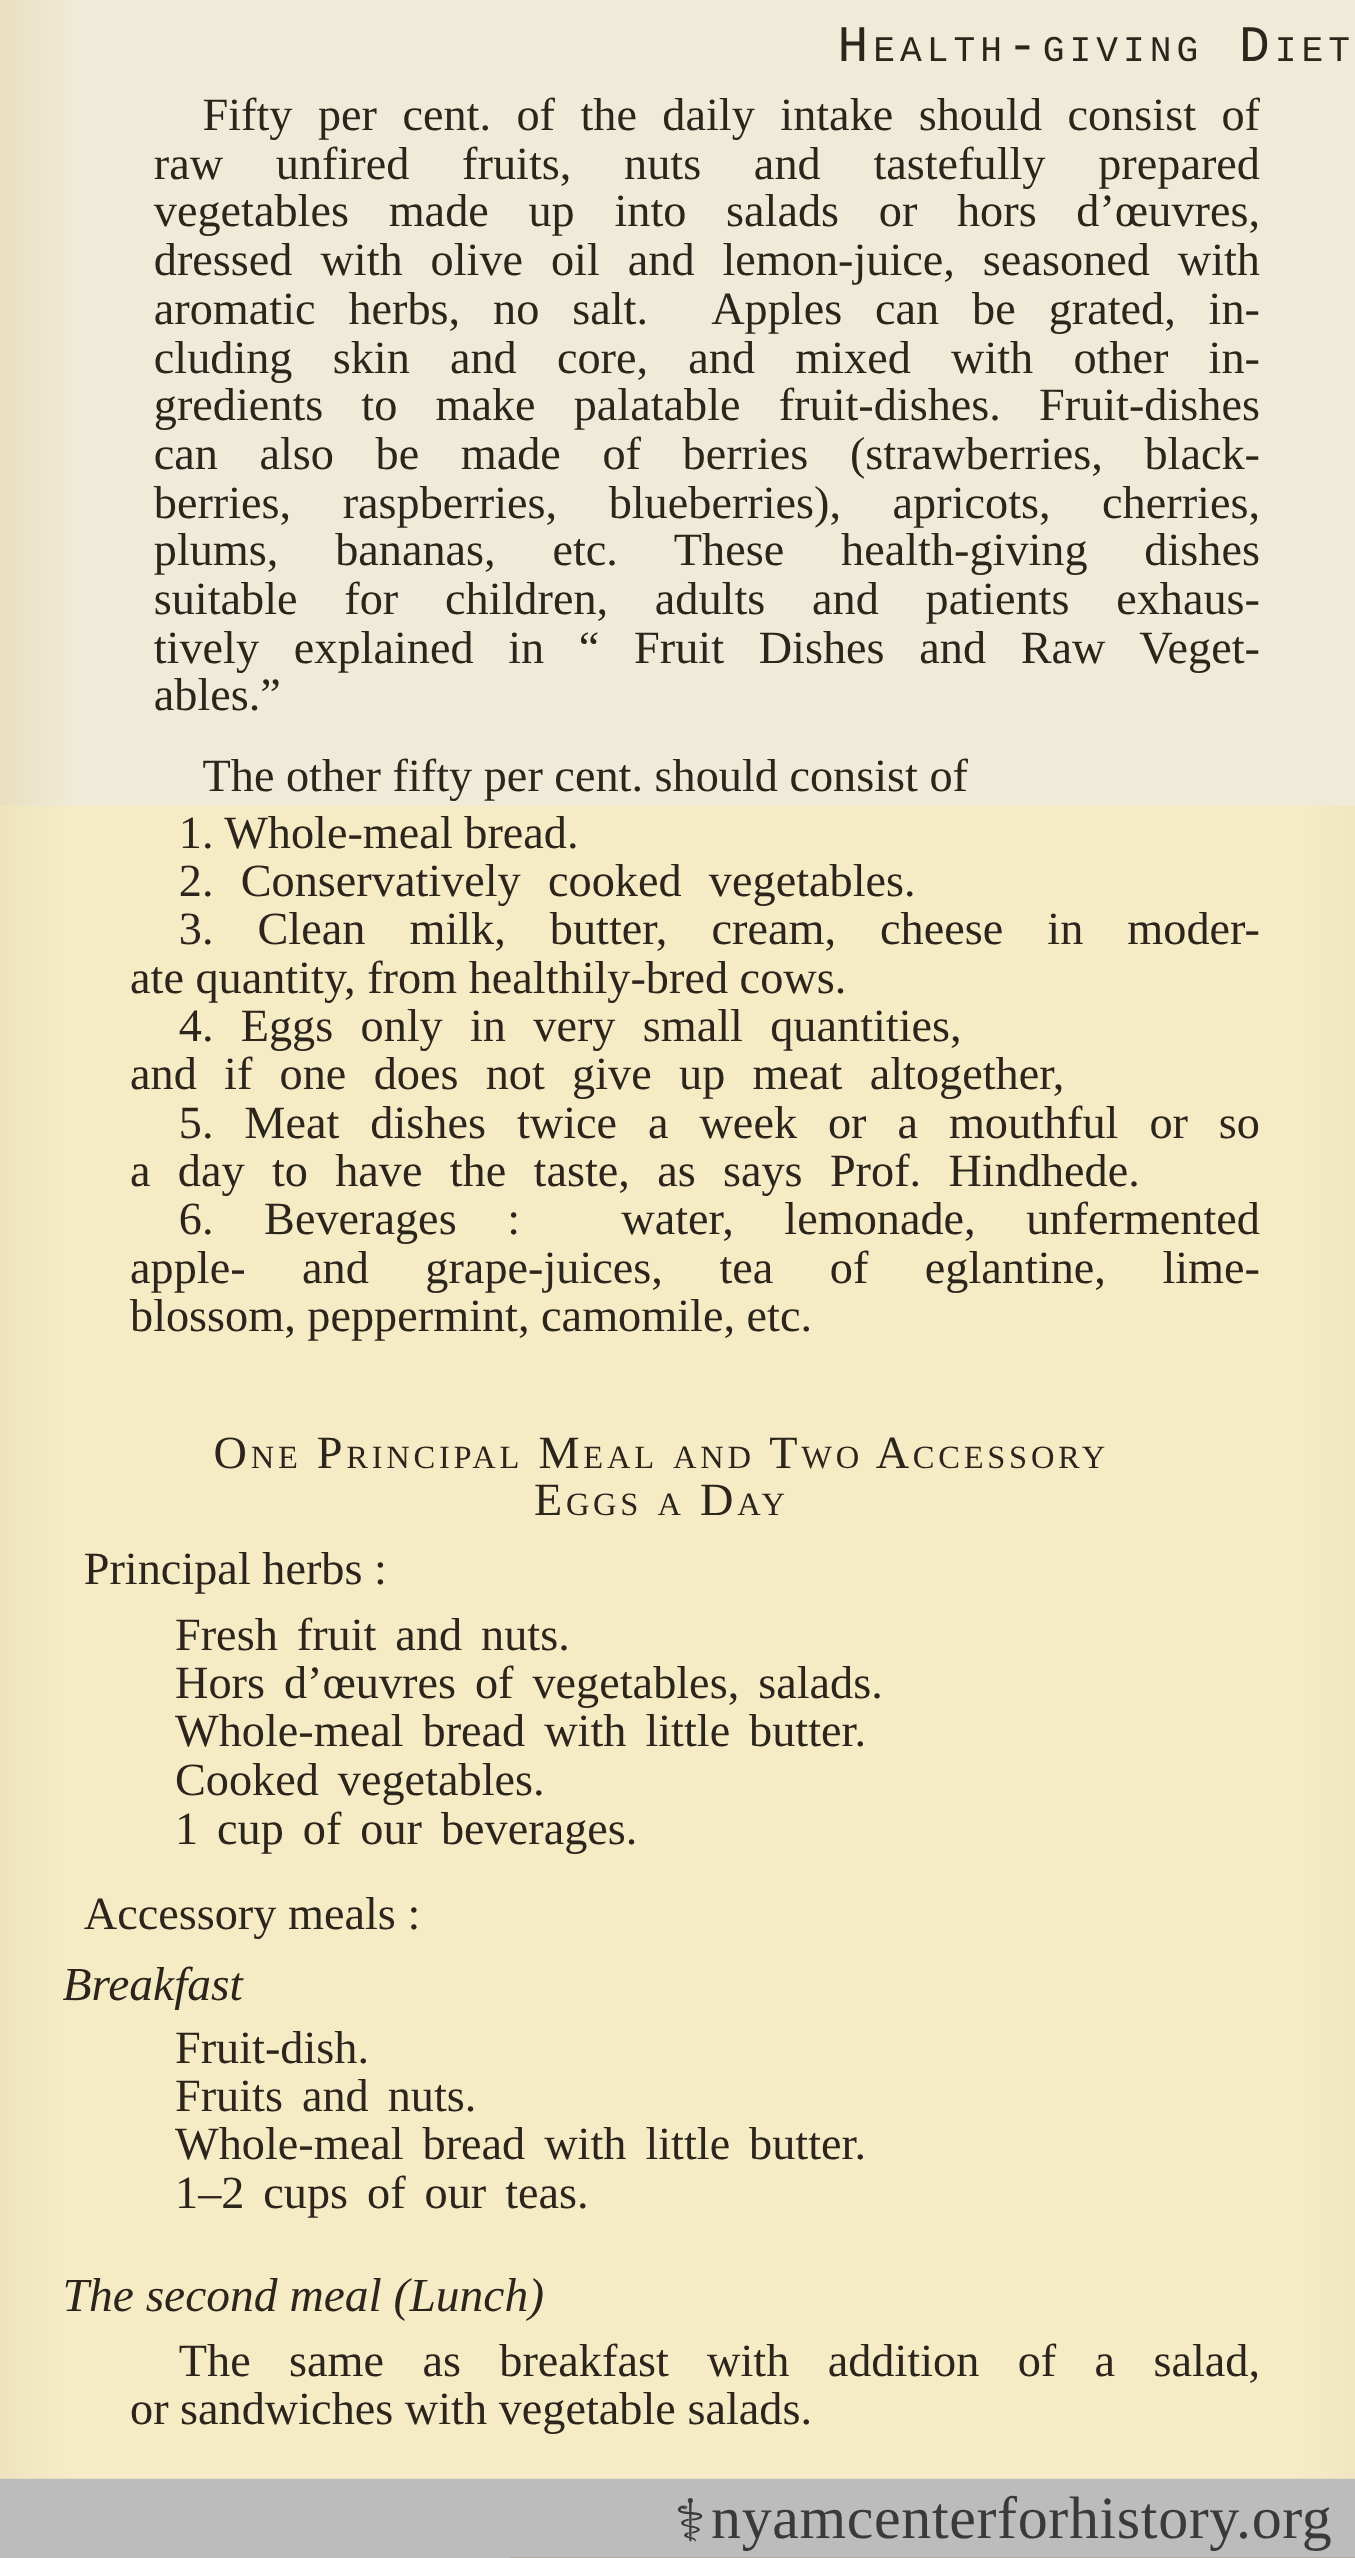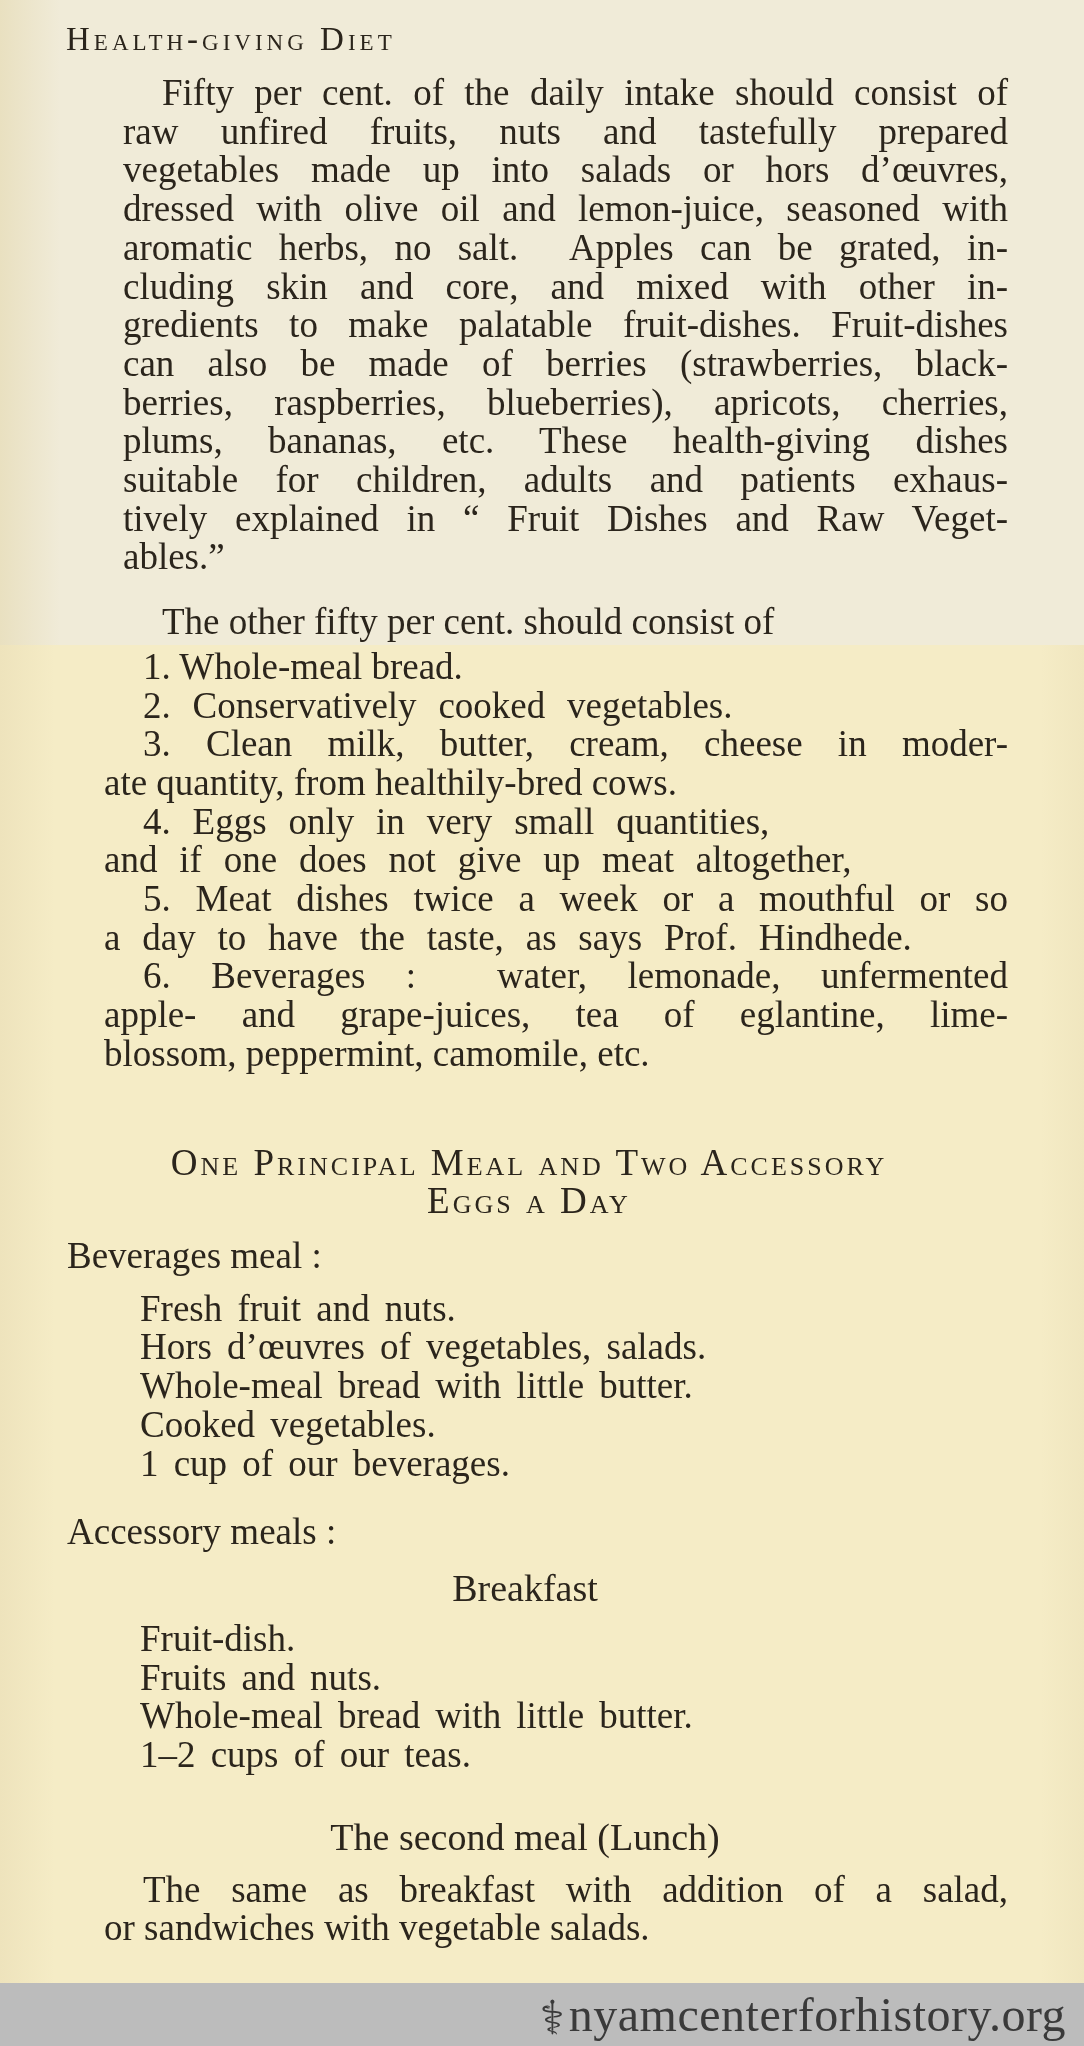--- a/index.html
+++ b/index.html
@@ -31,41 +31,41 @@
   }
   .content{position:relative;z-index:1;}
 
   .line{font-size:37px;line-height:38.7px;}
   .ind{text-indent:39px;}
   .j{text-align:justify;text-align-last:justify;}
   .sp{word-spacing:0.34em;}
 
   .title{
     margin:16px 0 0 66px;width:1018px;
-    text-align:left;
+    text-align:right;
     font-variant:small-caps;
-    font-size:33px;line-height:46px;letter-spacing:4px;
+    font-size:41px;line-height:46px;letter-spacing:4px;font-family:Liberation Mono, monospace;
   }
   .para1{margin:12px 0 0 123px;width:885px;}
   .para2{margin:26px 0 0 123px;width:885px;}
   .numlist{margin:6px 0 0 104px;width:904px;}
 
   .h2{
     margin:70px 0 0 60px;width:938px;
     text-align:center;font-variant:small-caps;
     font-size:40px;line-height:47px;letter-spacing:3px;
   }
   .meal-label{margin:16px 0 0 67px;font-size:37px;line-height:38.7px;}
   .meal-label.acc{margin-top:30px;}
   .meals{margin:14px 0 0 140px;}
   .meals .line{word-spacing:0.16em;}
   .meals-bk{margin-top:10px;}
   .ital-head{
     margin:14px 0 0 50px;width:950px;
-    text-align:center;
+    text-align:left;font-style:italic;
     font-size:38px;line-height:44px;
   }
   .ital-head.lunch{margin-top:40px;}
   .lunch-para{margin:12px 0 0 104px;width:904px;}
 
   .footer{
     position:absolute;left:0;bottom:0;z-index:2;
     width:1084px;height:63px;
     background:var(--footer_bar);
     display:flex;align-items:center;justify-content:flex-end;
@@ -123,21 +123,21 @@
         <div class="line ind j">6. Beverages :&nbsp; water, lemonade, unfermented</div>
         <div class="line j">apple- and grape-juices, tea of eglantine, lime-</div>
         <div class="line">blossom, peppermint, camomile, etc.</div>
       </div>
 
     <div class="h2">
         <div class="line">One Principal Meal and Two Accessory</div>
         <div class="line">Eggs a Day</div>
       </div>
 
-    <div class="meal-label">Beverages meal :</div>
+    <div class="meal-label">Principal herbs :</div>
     <div class="meals">
         <div class="line">Fresh fruit and nuts.</div>
         <div class="line">Hors d’œuvres of vegetables, salads.</div>
         <div class="line">Whole-meal bread with little butter.</div>
         <div class="line">Cooked vegetables.</div>
         <div class="line">1 cup of our beverages.</div>
       </div>
 
     <div class="meal-label acc">Accessory meals :</div>
 

